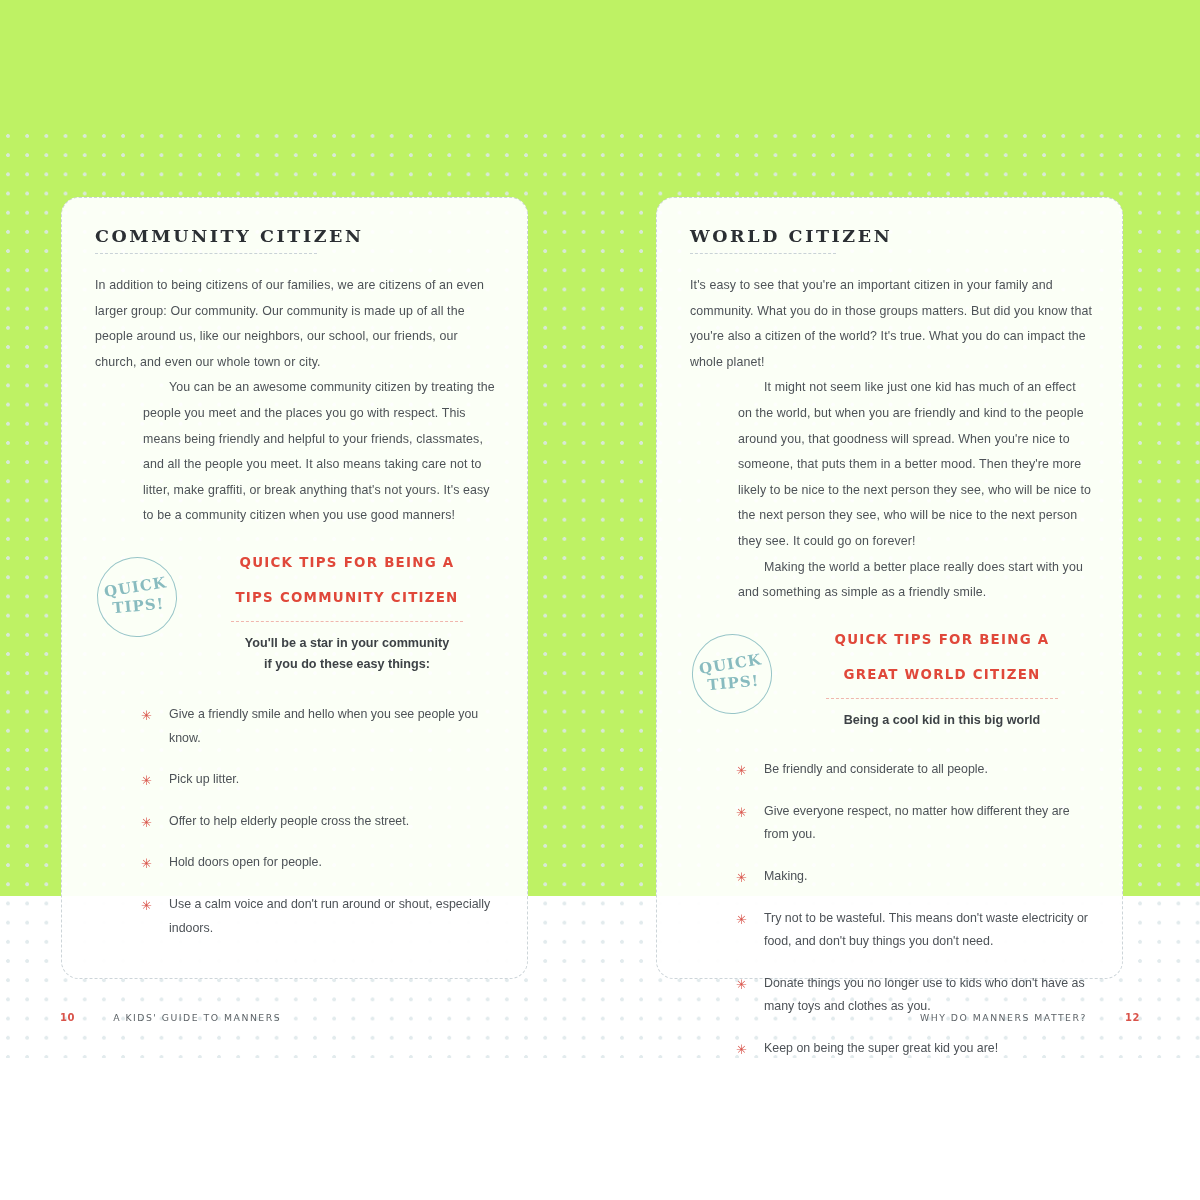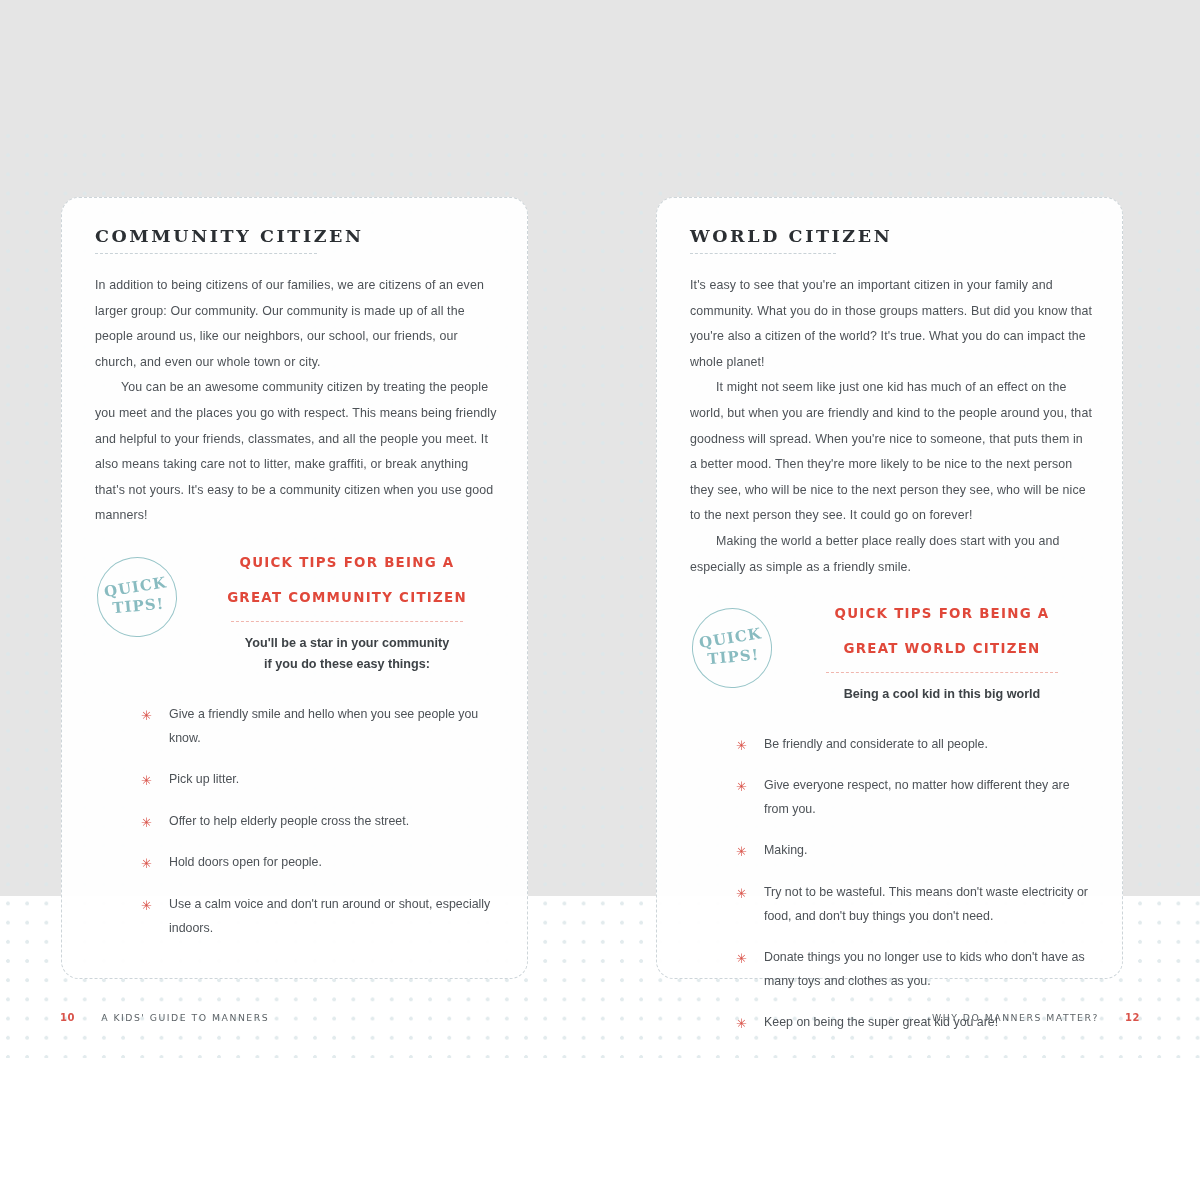--- a/index.html
+++ b/index.html
@@ -14,21 +14,21 @@
     position: relative;
     overflow: hidden;
   }
 
   
   #spread {
     position: absolute;
     left: 0; top: 0;
     width: 1200px;
     height: 896px;
-    background: #e5e5e5;
+    background: #bef264;
   }
   #dot-band {
     position: absolute;
     left: 0;
     top: 128px;
     width: 1200px;
     height: 930px;
     background-image: radial-gradient(circle at 2px 2px, #dde7ea 1.6px, rgba(255,255,255,0) 2.2px);
     background-size: 19.2px 19.2px;
     background-position: 6px 6px;
@@ -72,21 +72,21 @@
   #page-left  .title-rule { width: 222px; }
 
   
   .body-p {
     font-size: 12.4px;
     line-height: 25.6px;
     color: #4d5257;
     margin: 0;
     letter-spacing: .12px;
   }
-  .body-p + .body-p { text-indent: 26px; }
+  .body-p + .body-p { text-indent: 26px; margin-left: 48px; }
 
   
   .tips-block { margin-top: 22px; position: relative; }
 
   .stamp {
     position: absolute;
     left: 2px;
     top: 6px;
     width: 78px;
     height: 78px;
@@ -163,21 +163,21 @@
   
   .footer {
     position: absolute;
     top: 1012px;
     font-family: "DejaVu Sans", sans-serif;
     font-size: 9.3px;
     letter-spacing: 1.5px;
     color: #5e6468;
     display: flex;
     align-items: center;
-    gap: 26px;
+    gap: 38px;
     white-space: nowrap;
     justify-content: flex-end;
   }
   #footer-left  { left: 60px; }
   #footer-right { right: 60px; }
   .folio {
     font-weight: bold;
     color: #d9534a;
     letter-spacing: .6px;
     font-size: 10px;
@@ -201,21 +201,21 @@
 
       <div class="tips-block">
 
         <div class="stamp">
           <span class="stamp-l1">QUICK</span>
           <span class="stamp-l2">TIPS!</span>
         </div>
 
         <div class="tips-head-wrap">
           <p class="tips-head">QUICK TIPS FOR BEING A</p>
-          <p class="tips-head">GREAT COMMUNITY CITIZEN</p>
+          <p class="tips-head">TIPS COMMUNITY CITIZEN</p>
           <div class="tips-rule"></div>
           <p class="tips-sub">You'll be a star in your community</p>
           <p class="tips-sub">if you do these easy things:</p>
         </div>
 
         <ul class="tips-list" id="tips-list-left">
             <li><span class="bullet">✳</span><span>Give a friendly smile and hello when you see people you know.</span></li>
             <li><span class="bullet">✳</span><span>Pick up litter.</span></li>
             <li><span class="bullet">✳</span><span>Offer to help elderly people cross the street.</span></li>
             <li><span class="bullet">✳</span><span>Hold doors open for people.</span></li>
@@ -227,21 +227,21 @@
   </div>
 
   <div class="page-card" id="page-right">
     <div class="page-inner">
 
       <h1 class="sec-title">WORLD CITIZEN</h1>
       <div class="title-rule"></div>
 
       <p class="body-p">It's easy to see that you're an important citizen in your family and community. What you do in those groups matters. But did you know that you're also a citizen of the world? It's true. What you do can impact the whole planet!</p>
       <p class="body-p">It might not seem like just one kid has much of an effect on the world, but when you are friendly and kind to the people around you, that goodness will spread. When you're nice to someone, that puts them in a better mood. Then they're more likely to be nice to the next person they see, who will be nice to the next person they see, who will be nice to the next person they see. It could go on forever!</p>
-      <p class="body-p">Making the world a better place really does start with you and especially as simple as a friendly smile.</p>
+      <p class="body-p">Making the world a better place really does start with you and something as simple as a friendly smile.</p>
 
       <div class="tips-block">
 
         <div class="stamp">
           <span class="stamp-l1">QUICK</span>
           <span class="stamp-l2">TIPS!</span>
         </div>
 
         <div class="tips-head-wrap">
           <p class="tips-head">QUICK TIPS FOR BEING A</p>

